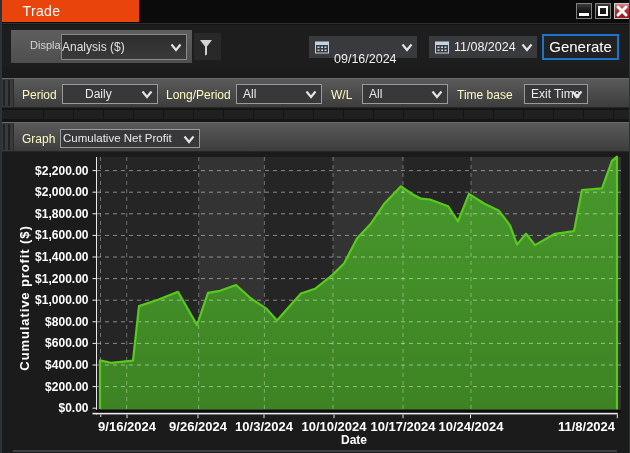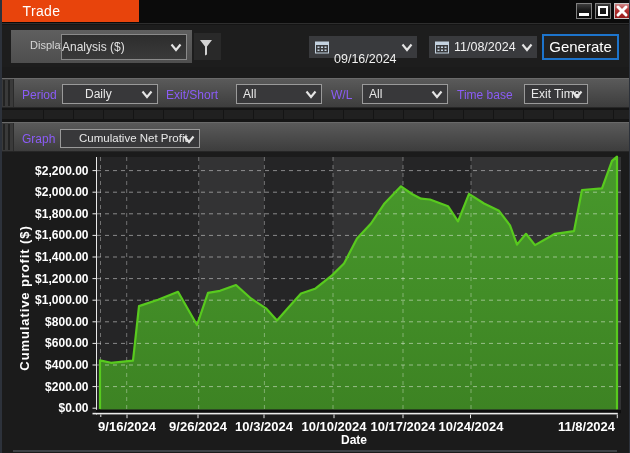--- a/index.html
+++ b/index.html
@@ -19,21 +19,21 @@
 .lbl{color:#d5d5d5;font-size:12px;}
 .combo{position:absolute;background:linear-gradient(#2d2d2d,#3a3a3a);border:1px solid #8a8a8a;color:#e0e0e0;font-size:12px;}
 .chev{position:absolute;right:4px;top:50%;margin-top:-6px;width:12px;height:12px;}
 .dp{position:absolute;top:11px;width:108px;height:22px;background:#393a3d;color:#f0f0f0;font-size:12.5px;}
 .gen{position:absolute;left:541px;top:9px;width:77px;height:26px;background:#222;border:2px solid #1d74cc;color:#fff;font-size:15px;text-align:center;line-height:21px;}
 
 .strip{position:absolute;left:1px;width:628px;background:linear-gradient(#5a5a5a 0%,#4a4a4a 55%,#3d3d3d 100%);border-top:1px solid #6a6a6a;border-bottom:1px solid #262626;}
 .grip{position:absolute;left:0;top:0;bottom:0;width:13px;background:#3a3a3a;border-right:1px solid #2a2a2a;}
 .grip:before{content:"";position:absolute;left:2px;top:1px;bottom:1px;width:2px;background:#222;}
 .grip:after{content:"";position:absolute;left:7px;top:1px;bottom:1px;width:2px;background:#222;}
-.slbl{position:absolute;color:#8b5cf6;font-size:12px;}
+.slbl{position:absolute;color:#fef9c3;font-size:12px;}
 .scombo{position:absolute;background:#38383a;border:1px solid #9a9a9a;color:#e8e8e8;font-size:12px;}
 </style></head><body>
 <div class="win"></div>
 <div class="titlebar">
   <div class="tab">Trade Performance</div>
   <div class="wbtn min">
       <div class="minbar"></div>
     </div>
   <div class="wbtn max">
       <div class="maxbox"></div>
@@ -95,37 +95,37 @@
 <div class="abs" style="left:1px;top:67px;width:628px;height:11px;background:#1b1b1b;"></div>
 <div class="abs" style="left:1px;top:109px;width:628px;height:11px;background:#202020;border-top:1px solid #141414;border-bottom:1px solid #141414;"></div>
 <div class="abs" style="left:14px;top:110px;width:600px;height:9px;background:repeating-linear-gradient(90deg,#202020 0 29px,#141414 29px 30px);"></div>
 <div class="strip" style="top:78px;height:30px;">
   <div class="grip"></div>
 </div>
 <div class="slbl" style="left:22px;top:88px;">Period</div>
 <div class="scombo" style="left:62px;top:84px;width:96px;height:20px;line-height:18px;padding-left:22px;">Daily<svg class="chev" viewBox="0 0 12 12">
       <path d="M1.5 3.5 L6 9 L10.5 3.5" stroke="#e4e4e4" stroke-width="2.1" fill="none"></path>
     </svg></div>
-<div class="slbl" style="left:166px;top:88px;">Exit/Short</div>
+<div class="slbl" style="left:166px;top:88px;">Long/Period</div>
 <div class="scombo" style="left:236px;top:84px;width:86px;height:20px;line-height:18px;padding-left:6px;">All<svg class="chev" viewBox="0 0 12 12">
       <path d="M1.5 3.5 L6 9 L10.5 3.5" stroke="#e4e4e4" stroke-width="2.1" fill="none"></path>
     </svg></div>
 <div class="slbl" style="left:331px;top:88px;">W/L</div>
 <div class="scombo" style="left:362px;top:84px;width:86px;height:20px;line-height:18px;padding-left:6px;">All<svg class="chev" viewBox="0 0 12 12">
       <path d="M1.5 3.5 L6 9 L10.5 3.5" stroke="#e4e4e4" stroke-width="2.1" fill="none"></path>
     </svg></div>
 <div class="slbl" style="left:457px;top:88px;">Time base</div>
 <div class="scombo" style="left:524px;top:84px;width:64px;height:20px;line-height:18px;padding-left:6px;">Exit Time<svg class="chev" viewBox="0 0 12 12">
       <path d="M1.5 3.5 L6 9 L10.5 3.5" stroke="#e4e4e4" stroke-width="2.1" fill="none"></path>
     </svg></div>
 <div class="strip" style="top:122px;height:30px;">
   <div class="grip"></div>
 </div>
 <div class="slbl" style="left:22px;top:132px;">Graph</div>
-<div class="scombo" style="left:60px;top:129px;width:140px;height:19px;line-height:17px;padding-left:18px;font-size:11.5px;">Cumulative Net Profit<svg class="chev" viewBox="0 0 12 12">
+<div class="scombo" style="left:60px;top:129px;width:140px;height:19px;line-height:17px;padding-left:2px;font-size:11.5px;">Cumulative Net Profit<svg class="chev" viewBox="0 0 12 12">
       <path d="M1.5 3.5 L6 9 L10.5 3.5" stroke="#e4e4e4" stroke-width="2.1" fill="none"></path>
     </svg></div>
 <svg class="abs" style="left:0;top:152px;" width="630" height="301" viewBox="0 152 630 301">
   <rect x="0" y="152" width="630" height="301" fill="#1b1b1b"></rect>
 
   <rect x="97" y="157" width="524" height="253" fill="#252526"></rect>
   <rect x="199" y="157" width="65" height="253" fill="#333334"></rect>
   <rect x="333" y="157" width="70" height="253" fill="#333334"></rect>
   <rect x="471" y="157" width="150" height="253" fill="#333334"></rect>
 

